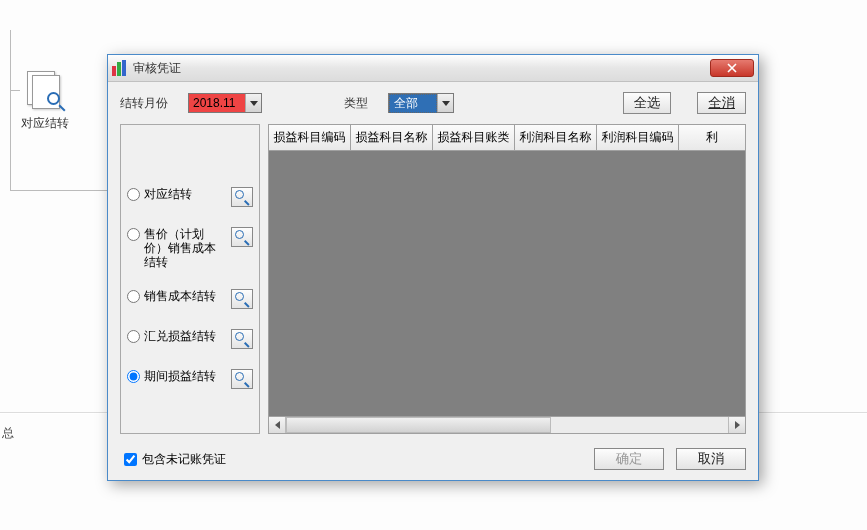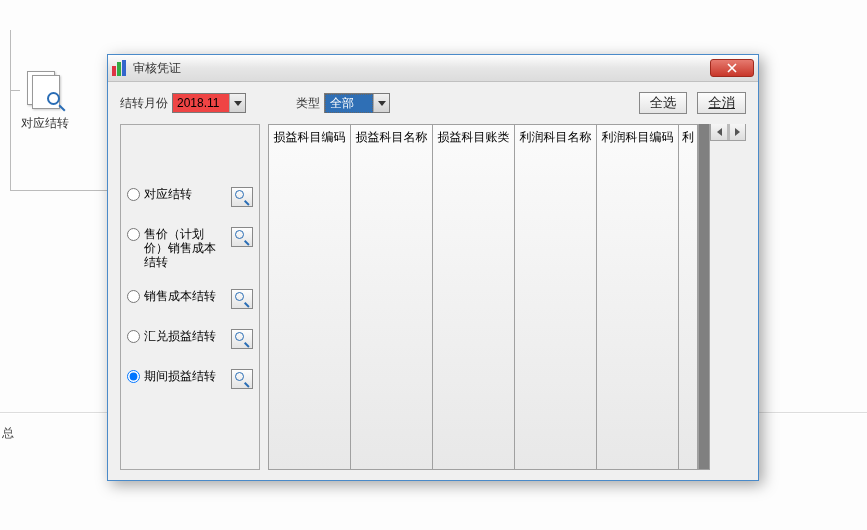--- a/index.html
+++ b/index.html
@@ -124,21 +124,21 @@
     
     .dialog-body {
       padding: 10px 12px;
       display: flex;
       flex-direction: column;
       height: calc(100% - 27px);
     }
     .top-row {
       display: flex;
       align-items: center;
-      gap: 4px;
+      gap: 20px;
       margin-bottom: 10px;
     }
     .top-row .spacer { flex: 1; }
     .label-text { color: #333; }
     
     .combo {
       display: inline-flex;
       align-items: center;
       border: 1px solid #7a7a7a;
       background: #ef4444;
@@ -225,20 +225,21 @@
     .zoom-btn .mini-mag .c {
       width: 9px; height: 9px; border: 1.5px solid #2a6db5; border-radius: 50%; position: absolute; left: 0; top: 0;
     }
     .zoom-btn .mini-mag .h {
       width: 6px; height: 1.5px; background: #2a6db5; position: absolute; right: -1px; bottom: 1px; transform: rotate(45deg);
     }
     
     .grid-area {
       flex: 1;
       display: flex;
+      flex-direction: column;
       min-width: 0;
     }
     .grid-header {
       display: flex;
       border-top: 1px solid #a0a0a0;
       border-left: 1px solid #a0a0a0;
       background: linear-gradient(#fbfbfb,#e8e8e8);
     }
     .grid-header .col {
       border-right: 1px solid #a0a0a0;
@@ -423,14 +424,23 @@
           <div class="track">
               <div class="thumb"></div>
             </div>
           <div class="sb-btn">
               <div class="arrow-right"></div>
             </div>
         </div>
       </div>
     </div>
 
+    <div class="bottom-row">
+      <label class="checkbox-row">
+        <input type="checkbox" checked="" style="">
+        <span>包含未记账凭证</span>
+      </label>
+      <span class="spacer"></span>
+      <button class="btn wide disabled">确定</button>
+      <button class="btn wide">取消</button>
+    </div>
   </div>
 </div>
 
 </body></html>

